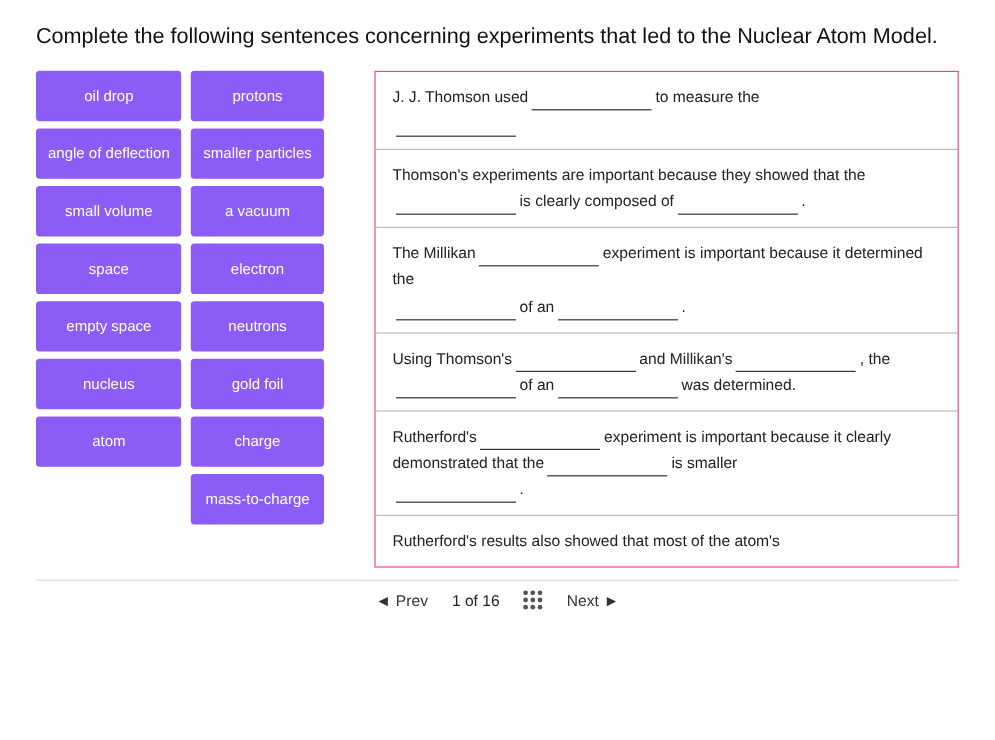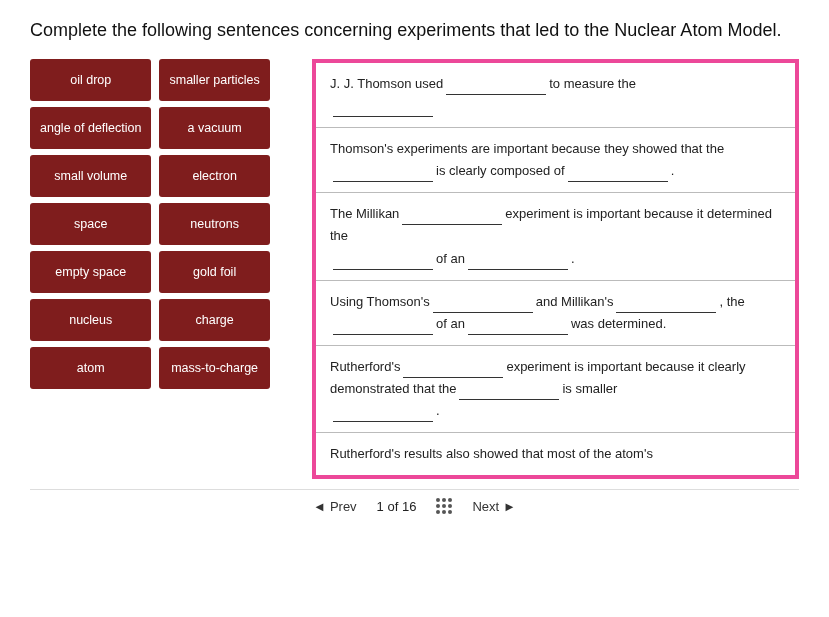--- a/index.html
+++ b/index.html
@@ -26,37 +26,37 @@
       gap: 8px;
       flex-direction: row;
       min-width: 270px;
     }
     .word-column {
       display: flex;
       flex-direction: column;
       gap: 6px;
     }
     .word-tile {
-      background: #7f1d1d;
+      background: #8b5cf6;
       color: #fff;
       padding: 8px 10px;
       border-radius: 3px;
       text-align: left;
       font-size: 12.5px;
       min-width: 110px;
       min-height: 42px;
       display: flex;
       align-items: center;
       justify-content: center;
       cursor: pointer;
       user-select: none;
     }
     .right-panel {
       flex: 1;
-      border: 4px solid #ec4899;
+      border: 1px solid #ec4899;
       padding: 0;
     }
     .question-block {
       border-bottom: 1px solid #bbb;
       padding: 10px 14px;
     }
     .question-block:last-child {
       border-bottom: none;
     }
     .blank {
@@ -121,20 +121,21 @@
     <div class="word-column" id="col1">
         <div class="word-tile">oil drop</div>
         <div class="word-tile">angle of deflection</div>
         <div class="word-tile">small volume</div>
         <div class="word-tile">space</div>
         <div class="word-tile">empty space</div>
         <div class="word-tile">nucleus</div>
         <div class="word-tile">atom</div>
       </div>
     <div class="word-column" id="col2">
+        <div class="word-tile">protons</div>
         <div class="word-tile">smaller particles</div>
         <div class="word-tile">a vacuum</div>
         <div class="word-tile">electron</div>
         <div class="word-tile">neutrons</div>
         <div class="word-tile">gold foil</div>
         <div class="word-tile">charge</div>
         <div class="word-tile">mass-to-charge</div>
       </div>
   </div>
 

